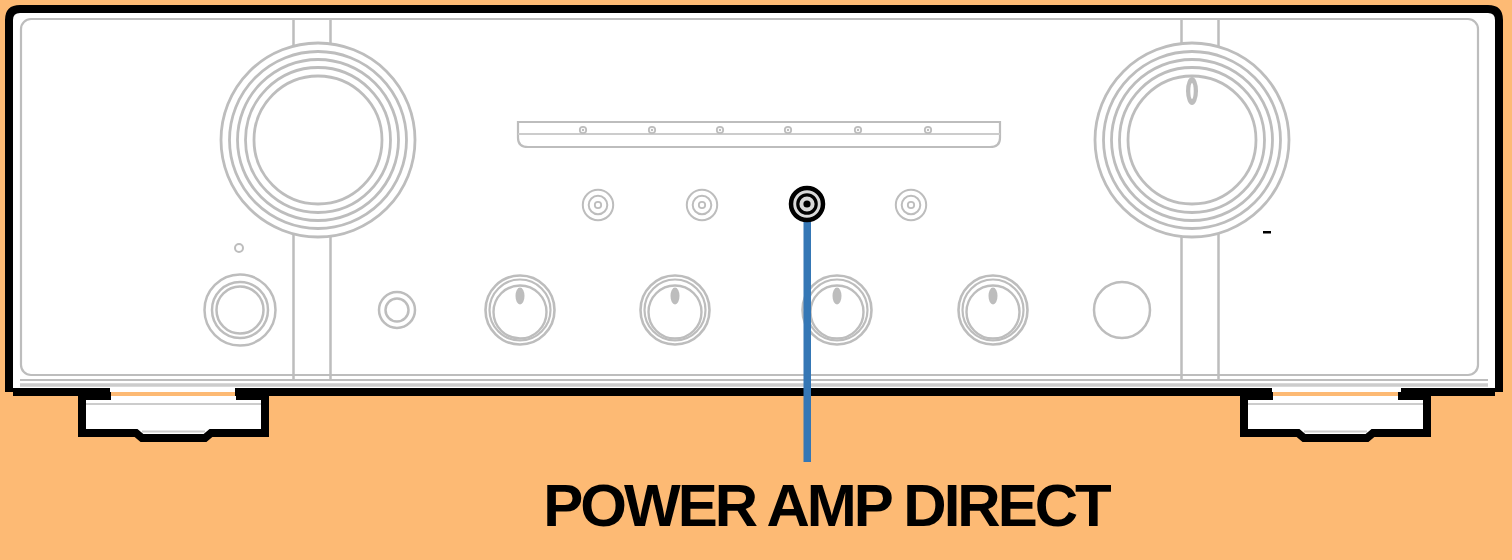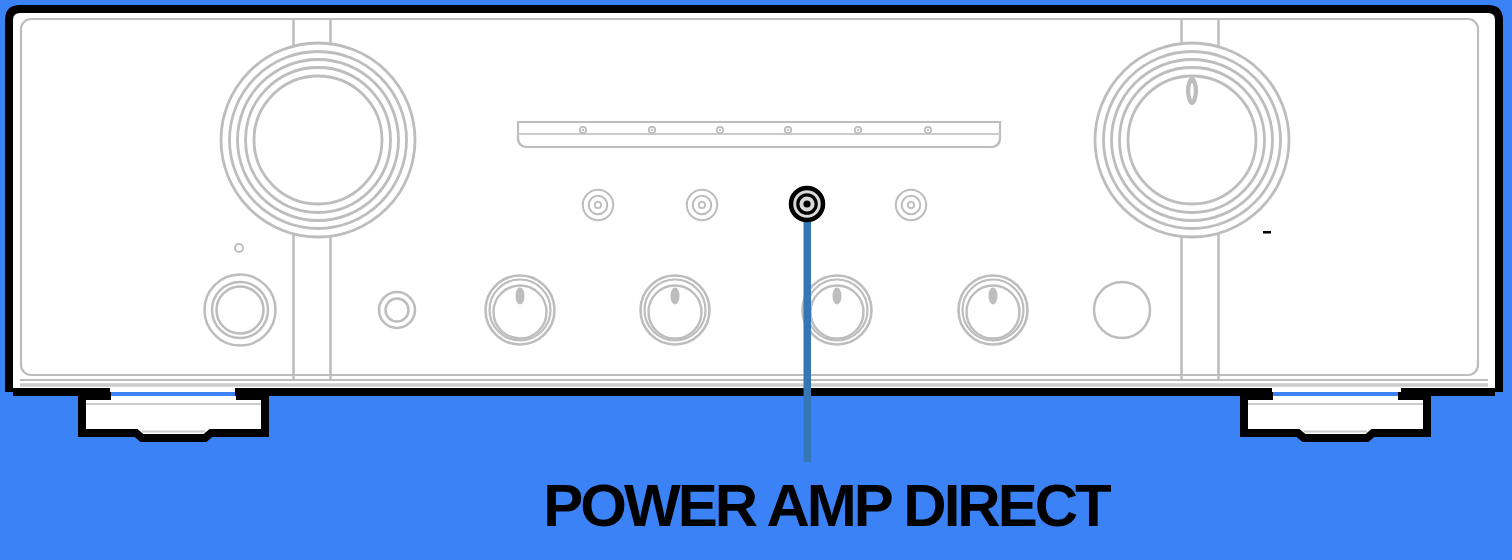--- a/index.html
+++ b/index.html
@@ -1,17 +1,17 @@
 <!DOCTYPE html>
 <html style="--accent: #3577b5; --outline: #bdbdbd; --outline2: #cccccc; --ink: #000000; --btnfill: #d9d9d9;"><head>
 <meta charset="utf-8">
 <style>
   html,body { margin:0; padding:0; background:#ffffff; }
   .stage {
-    position:relative; width:1512px; height:560px; background:#3b82f6;
+    position:relative; width:1512px; height:560px; background:#fdba74;
     font-family:"Liberation Sans", sans-serif; overflow:hidden;
   }
   .stage svg { position:absolute; left:0; top:0; }
 
   
   .ol   { stroke: var(--outline); fill: none; }
   .olw  { stroke: var(--outline); fill: #ffffff; }
   .olf  { fill: var(--outline); stroke: none; }
   .ol2  { stroke: var(--outline2); fill: none; }
   .blk  { stroke: var(--ink); fill: none; }

